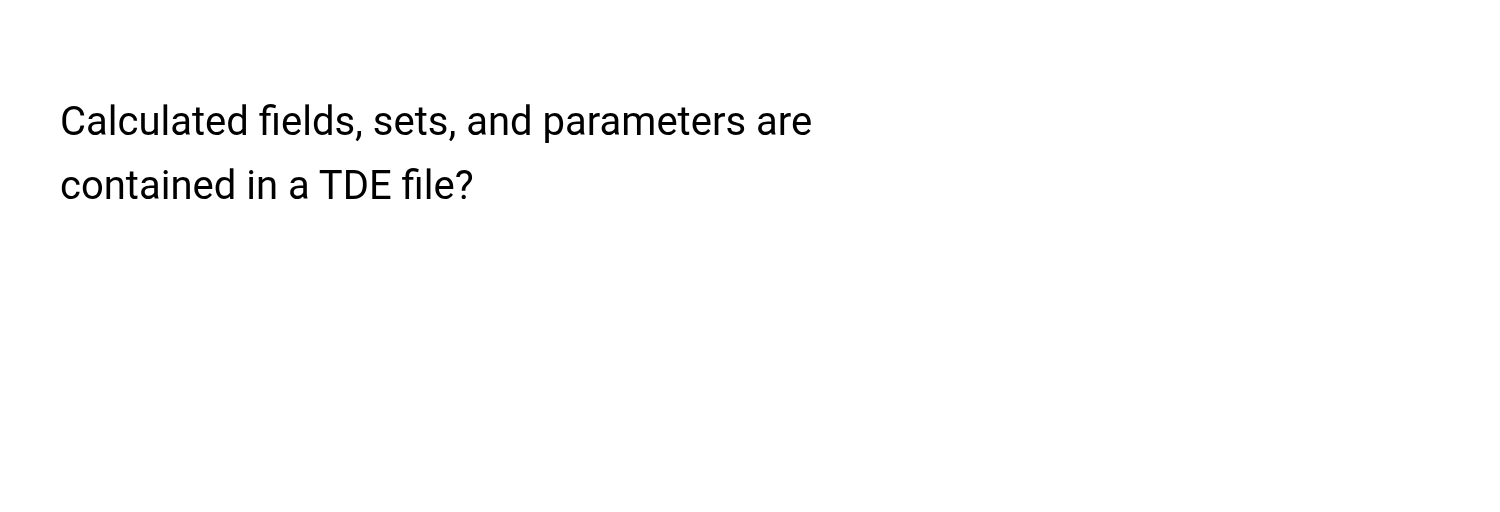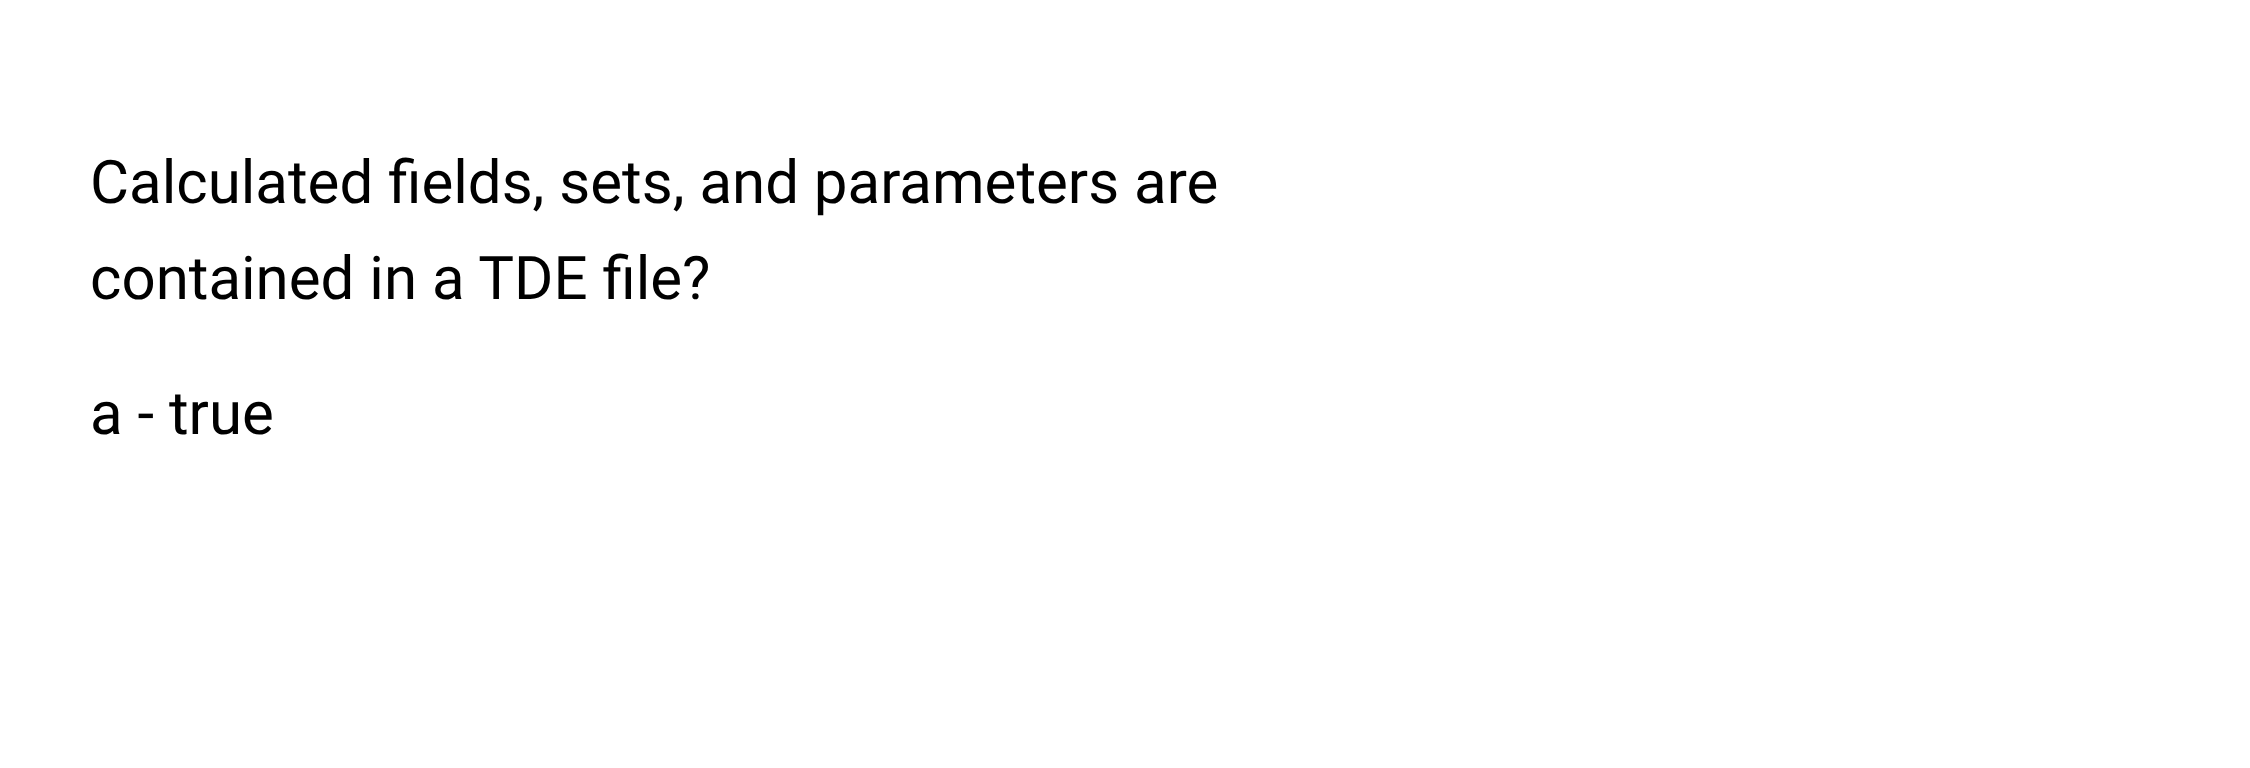--- a/index.html
+++ b/index.html
@@ -32,14 +32,13 @@
       line-height: 1.5;
       font-weight: 400;
     }
   </style>
 </head>
 <body>
 
 <div class="question-text">Calculated fields, sets, and parameters are contained in a TDE file?</div>
 
 <div class="options">
-  <div class="option-item">a - true</div>
 </div>
 
 </body></html>

